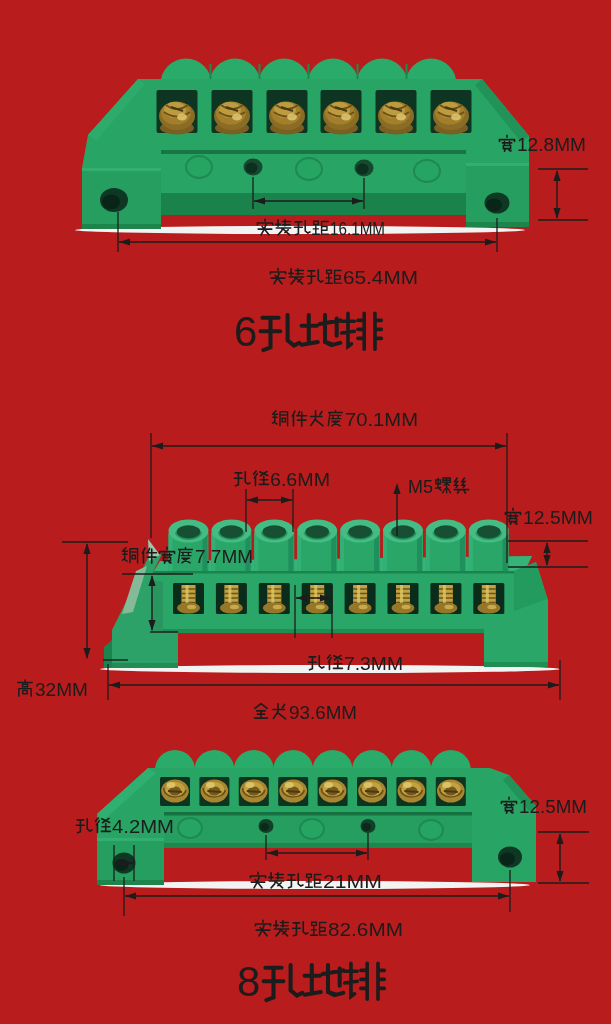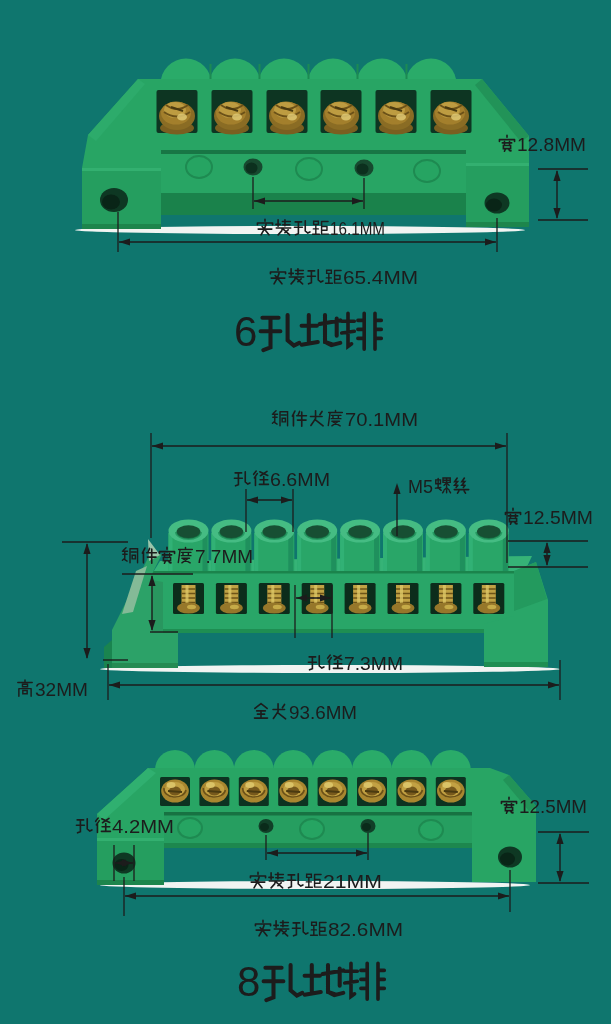--- a/index.html
+++ b/index.html
@@ -1,16 +1,16 @@
 <!DOCTYPE html>
 <html><head>
 <meta charset="utf-8">
 <style>
 html,body{margin:0;padding:0;background:#fff;}
-#page{width:611px;height:1024px;background:#0f766e;position:relative;overflow:hidden;font-family:"Liberation Sans",sans-serif;}
+#page{width:611px;height:1024px;background:#b91c1c;position:relative;overflow:hidden;font-family:"Liberation Sans",sans-serif;}
 svg text{font-family:"Liberation Sans",sans-serif;fill:#1c1c1c;}
 </style>
 </head>
 <body>
 <div id="page">
 <svg width="611" height="1024" viewBox="0 0 611 1024">
 <defs>
 <g id="g-kuan">
           <path fill="none" stroke="#1c1c1c" stroke-width="9" stroke-linecap="round" d="M50,2 L50,12 M8,26 L92,26 M8,26 L8,36 M92,26 L92,36 M24,44 L76,44 M36,36 L36,52 M64,36 L64,52 M30,58 L70,58 L70,76 L30,76 Z M42,76 L36,90 M58,76 L64,86 L72,88"></path>
         </g>

